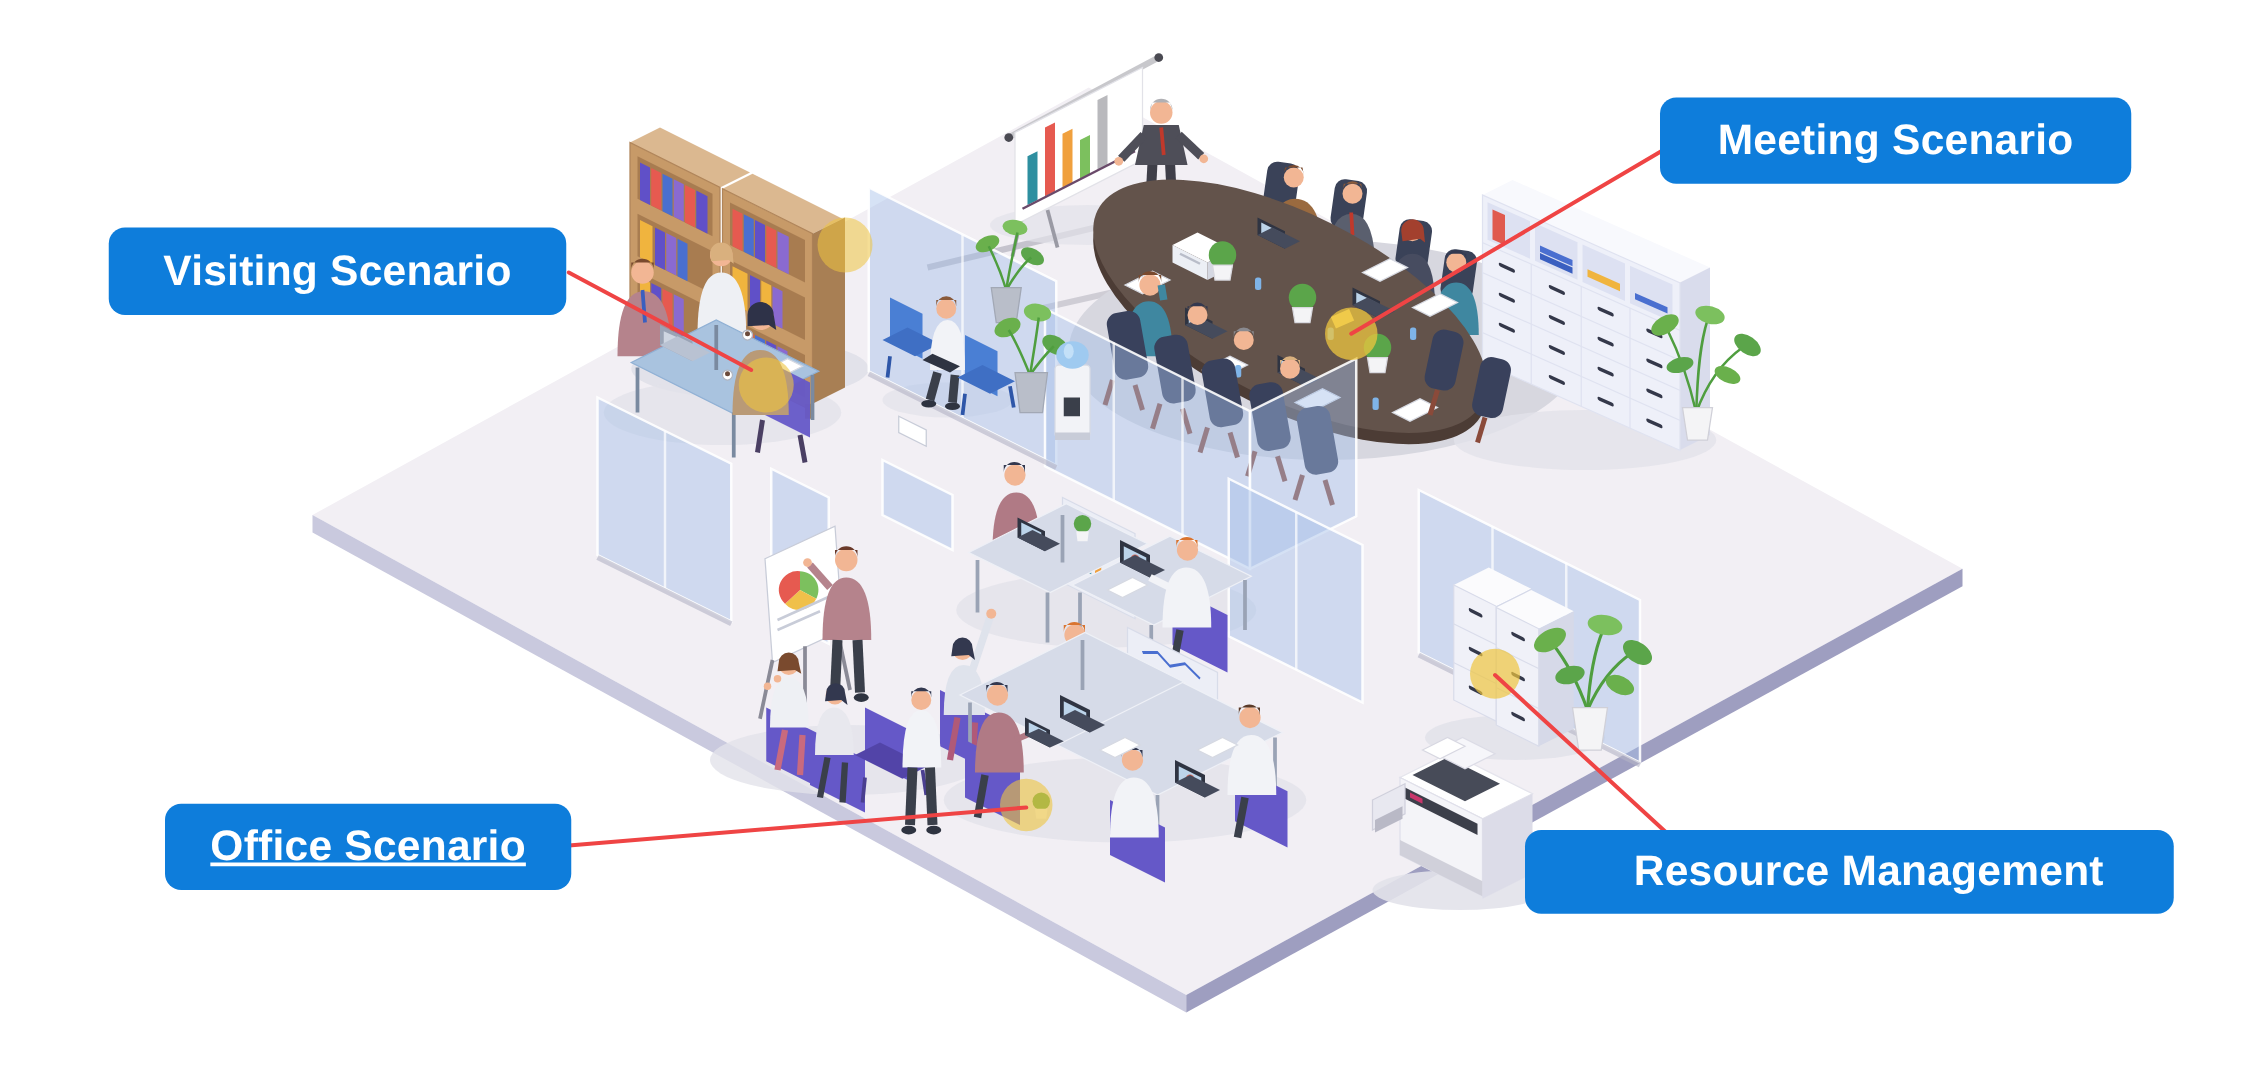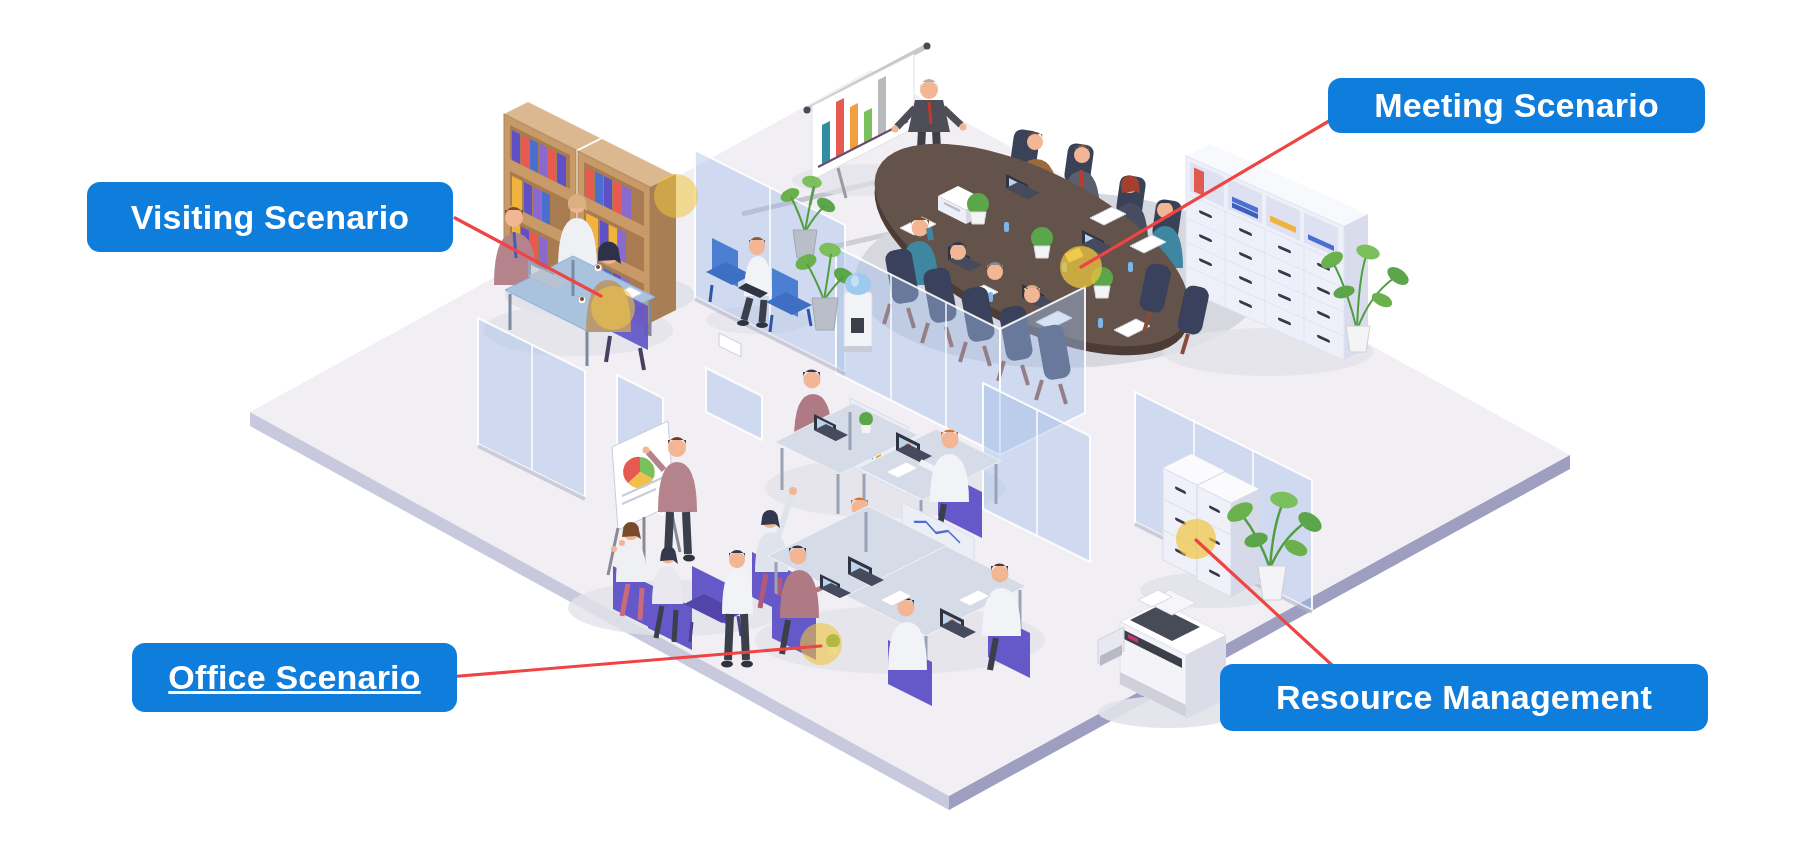--- a/index.html
+++ b/index.html
@@ -4,23 +4,23 @@
 <style>
   html,body{margin:0;padding:0;background:#ffffff;}
   body{width:1805px;height:855px;position:relative;overflow:hidden;
        font-family:"Liberation Sans",sans-serif;}
   .stage{position:absolute;left:0;top:0;width:1805px;height:855px;}
   .scene-svg{position:absolute;left:0;top:0;}
   .label{position:absolute;background:#0e7ddb;color:#ffffff;font-weight:bold;
          font-size:34px;display:flex;align-items:center;justify-content:center;
          border-radius:13px;letter-spacing:.2px;white-space:nowrap;}
   .label-visiting{left:87px;top:182px;width:366px;height:70px;text-align:right;}
-  .label-meeting{left:1328px;top:78px;width:377px;height:55px;}
+  .label-meeting{left:1328px;top:78px;width:377px;height:69px;}
   .label-office{left:132px;top:643px;width:325px;height:69px;text-decoration:underline;}
-  .label-resource{left:1220px;top:664px;width:488px;height:67px;}
+  .label-resource{left:1220px;top:664px;width:488px;height:67px;padding-left:31px;}
 </style>
 </head>
 <body>
 
 <div class="stage">
 
 <svg class="scene-svg" width="1805" height="855" viewBox="0 0 1805 855">
 
   <g>
     <polygon points="250,412 871,70 1570,455 949,796" fill="#f2eff4"></polygon>

